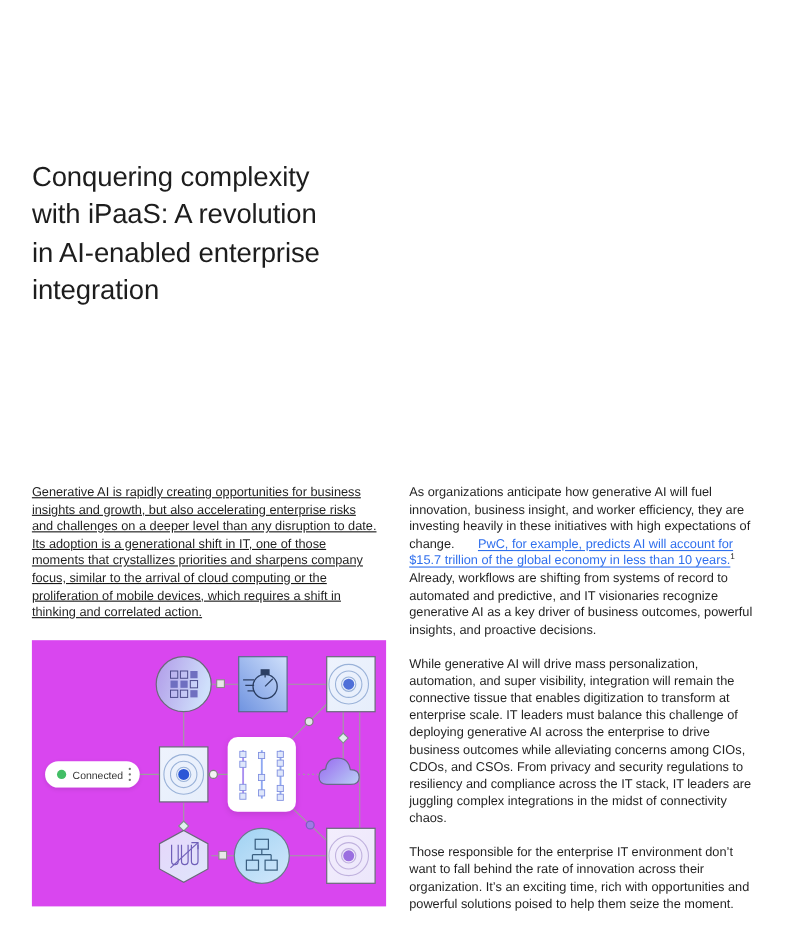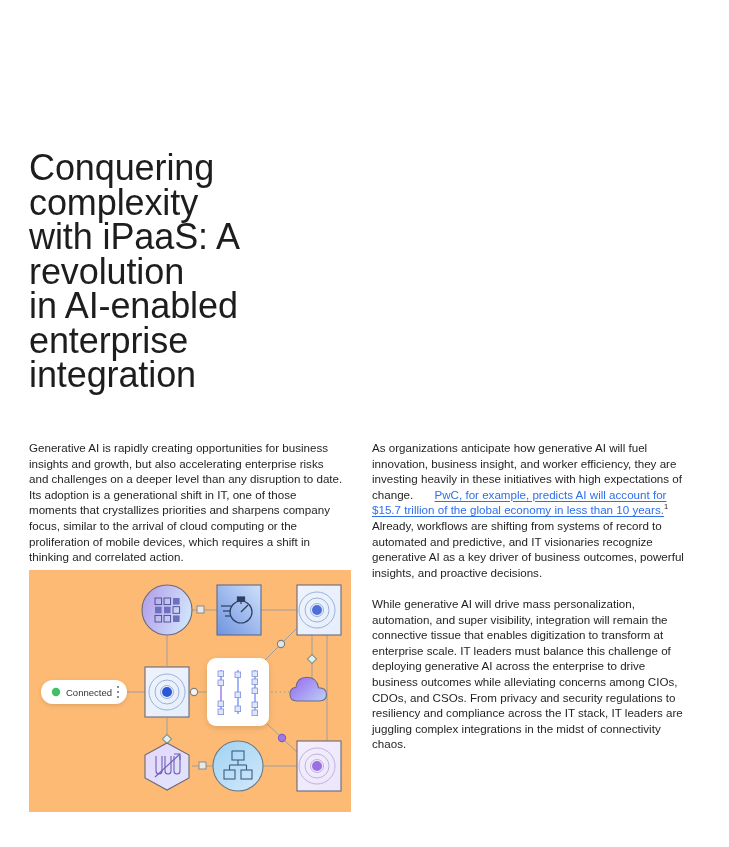--- a/index.html
+++ b/index.html
@@ -11,33 +11,34 @@
     overflow:hidden;
     position:relative;
   }
   .page{position:relative;width:729px;height:847px;}
 
   
   .title{
     position:absolute;
     left:29px; top:127px;
     width:340px;
-    font-size:36px;
+    font-size:25px;
     line-height:34.5px;
     font-weight:400;
     letter-spacing:-0.1px;
     color:#1d1d1d;
     white-space:pre-line;
   }
 
   
   .col-left{
     position:absolute;
     left:29px; top:440px;
     width:316px;
+    text-decoration:underline;
   }
   .col-right{
     position:absolute;
     left:372px; top:440px;
     width:320px;
   }
   .para{
     font-size:11.6px;
     line-height:15.6px;
     color:#1f1f1f;
@@ -54,23 +55,23 @@
   sup.fn{
     font-size:7.5px;
     vertical-align:super;
     line-height:0;
     color:#1f1f1f;
   }
 
   
   .illus{
     position:absolute;
-    left:29px; top:570px;
+    left:29px; top:582px;
     width:322px; height:242px;
-    background:#fdba74;
+    background:#d946ef;
     overflow:hidden;
   }
   .illus svg{display:block;}
 </style>
 </head>
 <body>
 
 <div class="page">
 
   <h1 class="title">Conquering complexity
@@ -78,20 +79,21 @@
 in AI-enabled enterprise
 integration</h1>
 
   <div class="col-left">
     <p class="para">Generative AI is rapidly creating opportunities for business insights and growth, but also accelerating enterprise risks and challenges on a deeper level than any disruption to date. Its adoption is a generational shift in IT, one of those moments that crystallizes priorities and sharpens company focus, similar to the arrival of cloud computing or the proliferation of mobile devices, which requires a shift in thinking and correlated action.</p>
   </div>
 
   <div class="col-right">
     <p class="para"><span>As organizations anticipate how generative AI will fuel innovation, business insight, and worker efficiency, they are investing heavily in these initiatives with high expectations of change. </span><a class="link" href="#">PwC, for example, predicts AI will account for $15.7 trillion of the global economy in less than 10 years.</a><sup class="fn">1</sup><span> Already, workflows are shifting from systems of record to automated and predictive, and IT visionaries recognize generative AI as a key driver of business outcomes, powerful insights, and proactive decisions.</span></p>
     <p class="para">While generative AI will drive mass personalization, automation, and super visibility, integration will remain the connective tissue that enables digitization to transform at enterprise scale. IT leaders must balance this challenge of deploying generative AI across the enterprise to drive business outcomes while alleviating concerns among CIOs, CDOs, and CSOs. From privacy and security regulations to resiliency and compliance across the IT stack, IT leaders are juggling complex integrations in the midst of connectivity chaos.</p>
+    <p class="para">Those responsible for the enterprise IT environment don’t want to fall behind the rate of innovation across their organization. It’s an exciting time, rich with opportunities and powerful solutions poised to help them seize the moment.</p>
   </div>
 
   <div class="illus">
     <svg width="322" height="242" viewBox="0 0 322 242" xmlns="http://www.w3.org/2000/svg">
       <defs>
         <linearGradient id="gPurpBlue" x1="0" y1="0" x2="1" y2="0.3">
           <stop offset="0%" stop-color="#b09ae8"></stop>
           <stop offset="100%" stop-color="#cfe0fb"></stop>
         </linearGradient>
         <linearGradient id="gBlue" x1="0" y1="1" x2="1" y2="0">

